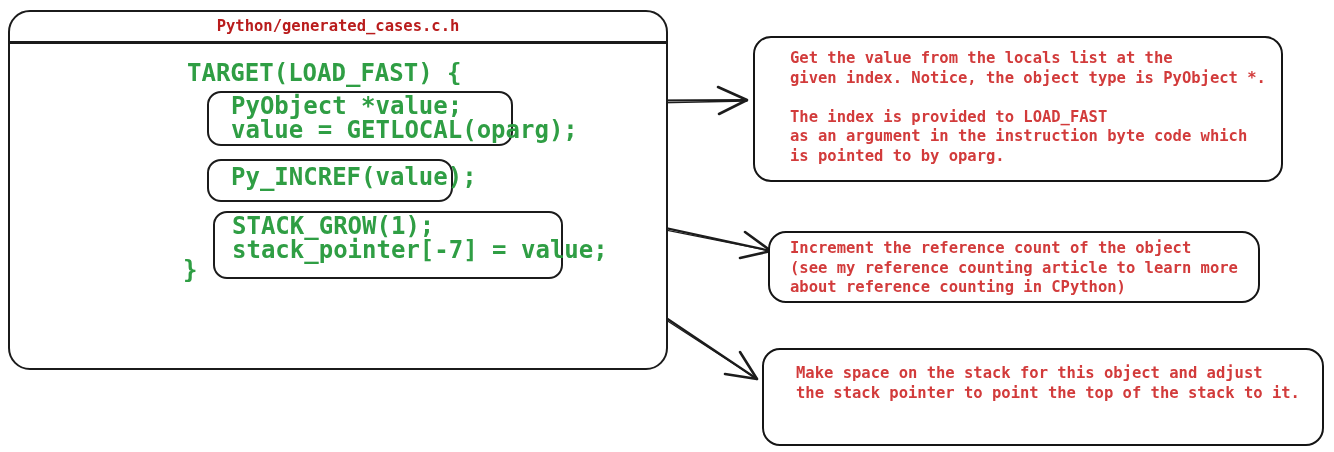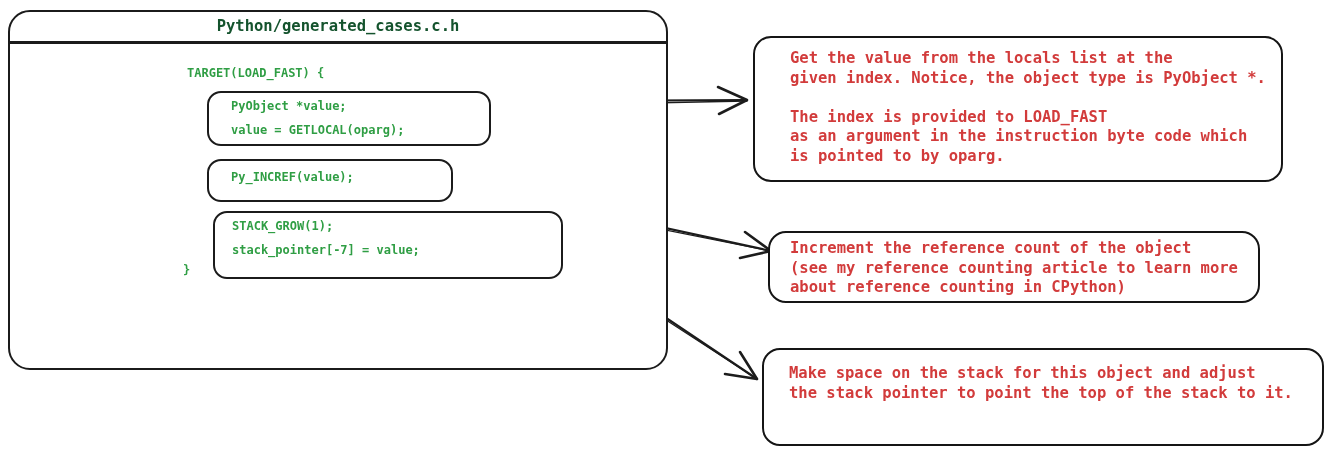--- a/index.html
+++ b/index.html
@@ -38,65 +38,65 @@
     left: 8px; top: 10px;
     width: 660px; height: 360px;
     border: 2.5px solid #1b1b1b;
     border-radius: 22px;
     background: #ffffff;
   }
   .window-title {
     position: absolute;
     top: 4px; left: 0; right: 0;
     text-align: center;
-    color: #14532d;
+    color: #b91c1c;
     font-size: 15.5px;
     line-height: 20px;
     font-weight: 600;
   }
   .title-divider {
     position: absolute;
     top: 29px; left: -1px; right: -1px;
     height: 2.5px;
     background: #1b1b1b;
   }
   .code-text {
     color: #2f9e44;
-    font-size: 12px;
+    font-size: 24px;
     line-height: 24px;
     font-weight: 600;
     white-space: pre;
   }
   .code-open  { position: absolute; left: 177px; top: 49px; }
   .code-close { position: absolute; left: 173px; top: 246px; }
   .snippet {
     position: absolute;
     border: 2.5px solid #1b1b1b;
     border-radius: 14px;
     background: #ffffff;
   }
-  .snippet.s1 { left: 197px; top: 79px;  width: 284px; height: 55px; padding: 1px 0 0 22px; }
+  .snippet.s1 { left: 197px; top: 79px;  width: 306px; height: 55px; padding: 1px 0 0 22px; }
   .snippet.s2 { left: 197px; top: 147px; width: 246px; height: 43px; padding: 4px 0 0 22px; }
   .snippet.s3 { left: 203px; top: 199px; width: 350px; height: 68px; padding: 1px 0 0 17px; }
 
   
   .note {
     position: absolute;
     border: 2.5px solid #151515;
     border-radius: 18px;
     background: #ffffff;
     color: #d23b3b;
     font-size: 15.5px;
     line-height: 19.5px;
     font-weight: 600;
     white-space: pre;
   }
   .note.n1 { left: 753px; top: 36px;  width: 530px; height: 146px; padding: 11px 0 0 35px; }
   .note.n2 { left: 768px; top: 231px; width: 492px; height: 72px;  padding: 6px 0 0 20px; }
-  .note.n3 { left: 762px; top: 348px; width: 562px; height: 98px;  padding: 14px 0 0 25px; }
+  .note.n3 { left: 762px; top: 348px; width: 562px; height: 98px;  padding: 14px 0 0 32px; }
 </style>
 </head>
 <body>
 
 <div class="canvas">
 
   <svg class="arrows" viewBox="0 0 1334 452" xmlns="http://www.w3.org/2000/svg">
     <g>
       <line x1="549" y1="101" x2="747" y2="100" stroke-width="2.2"></line>
       <line x1="549" y1="105" x2="747" y2="101" stroke-width="1.3"></line>

